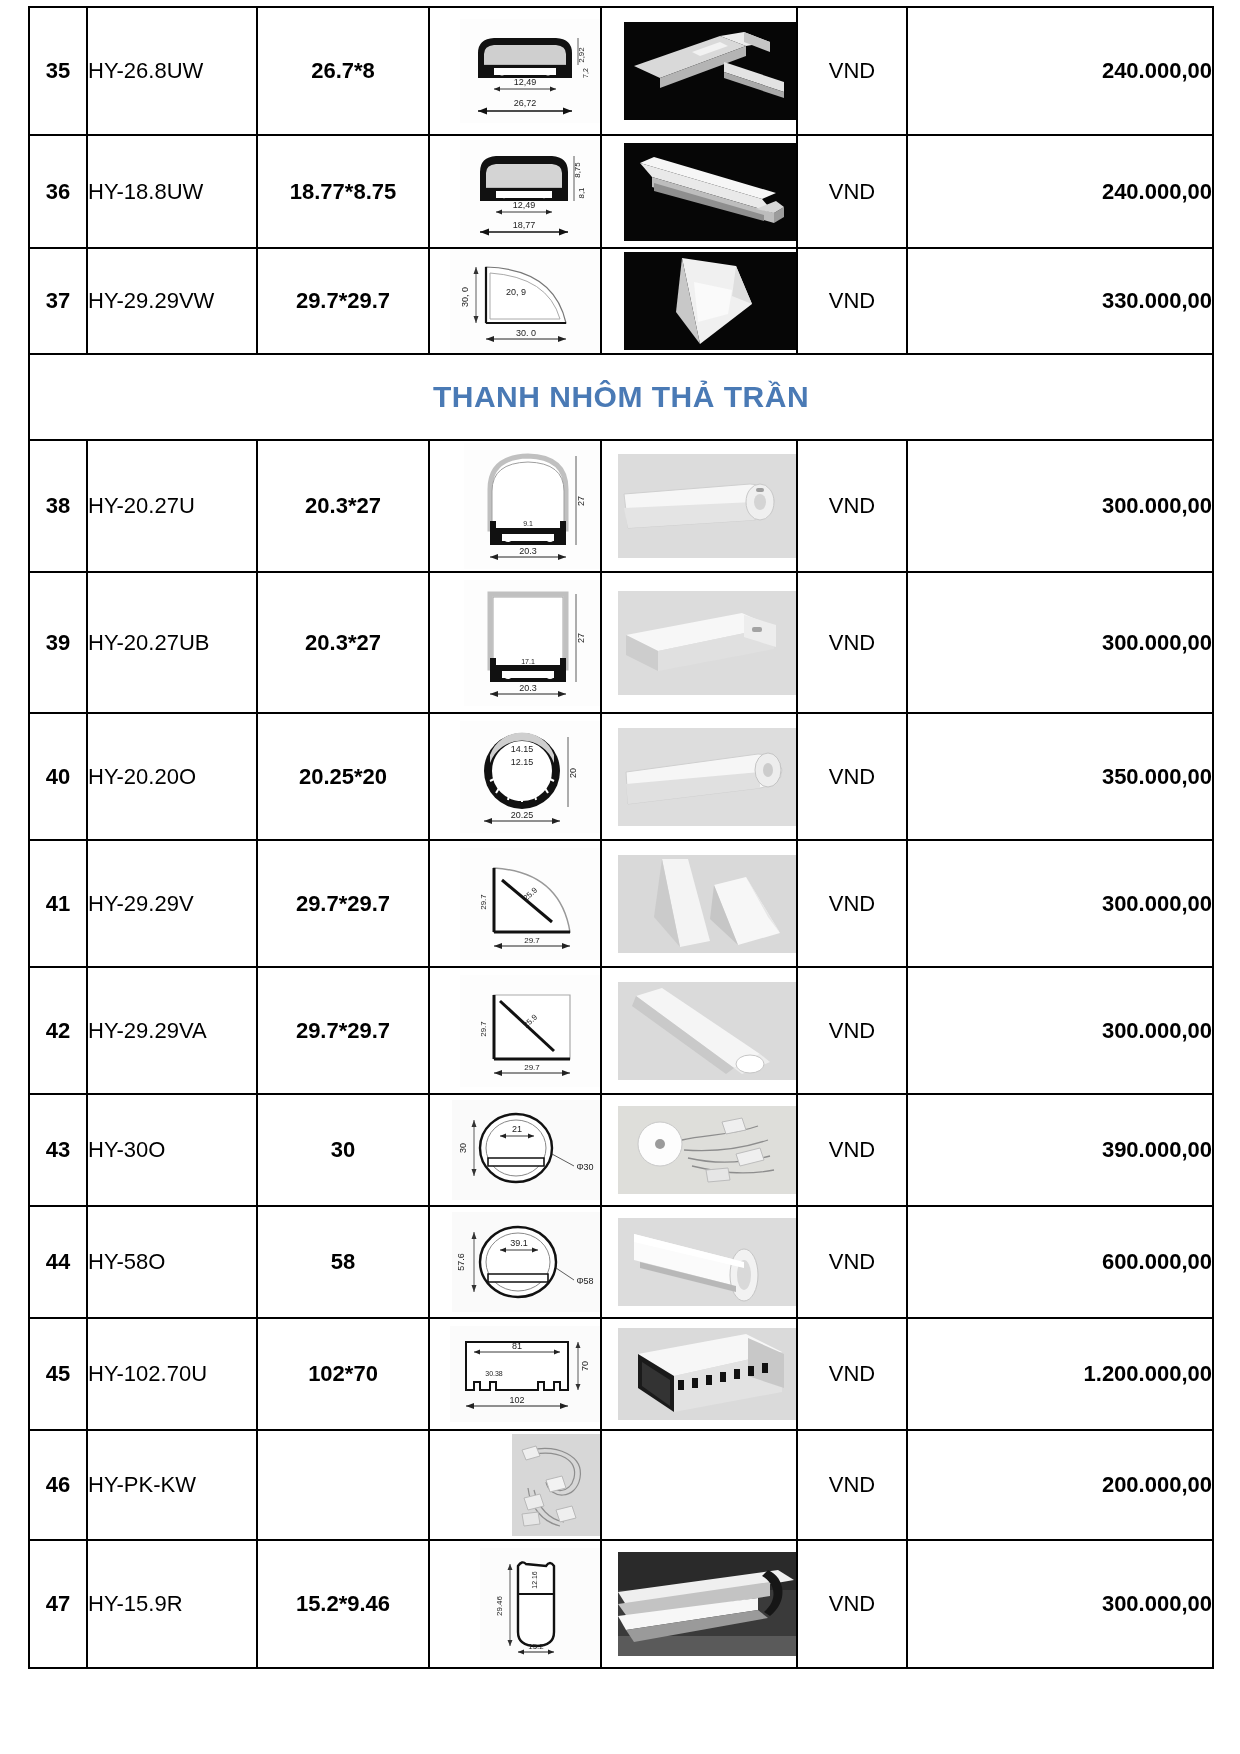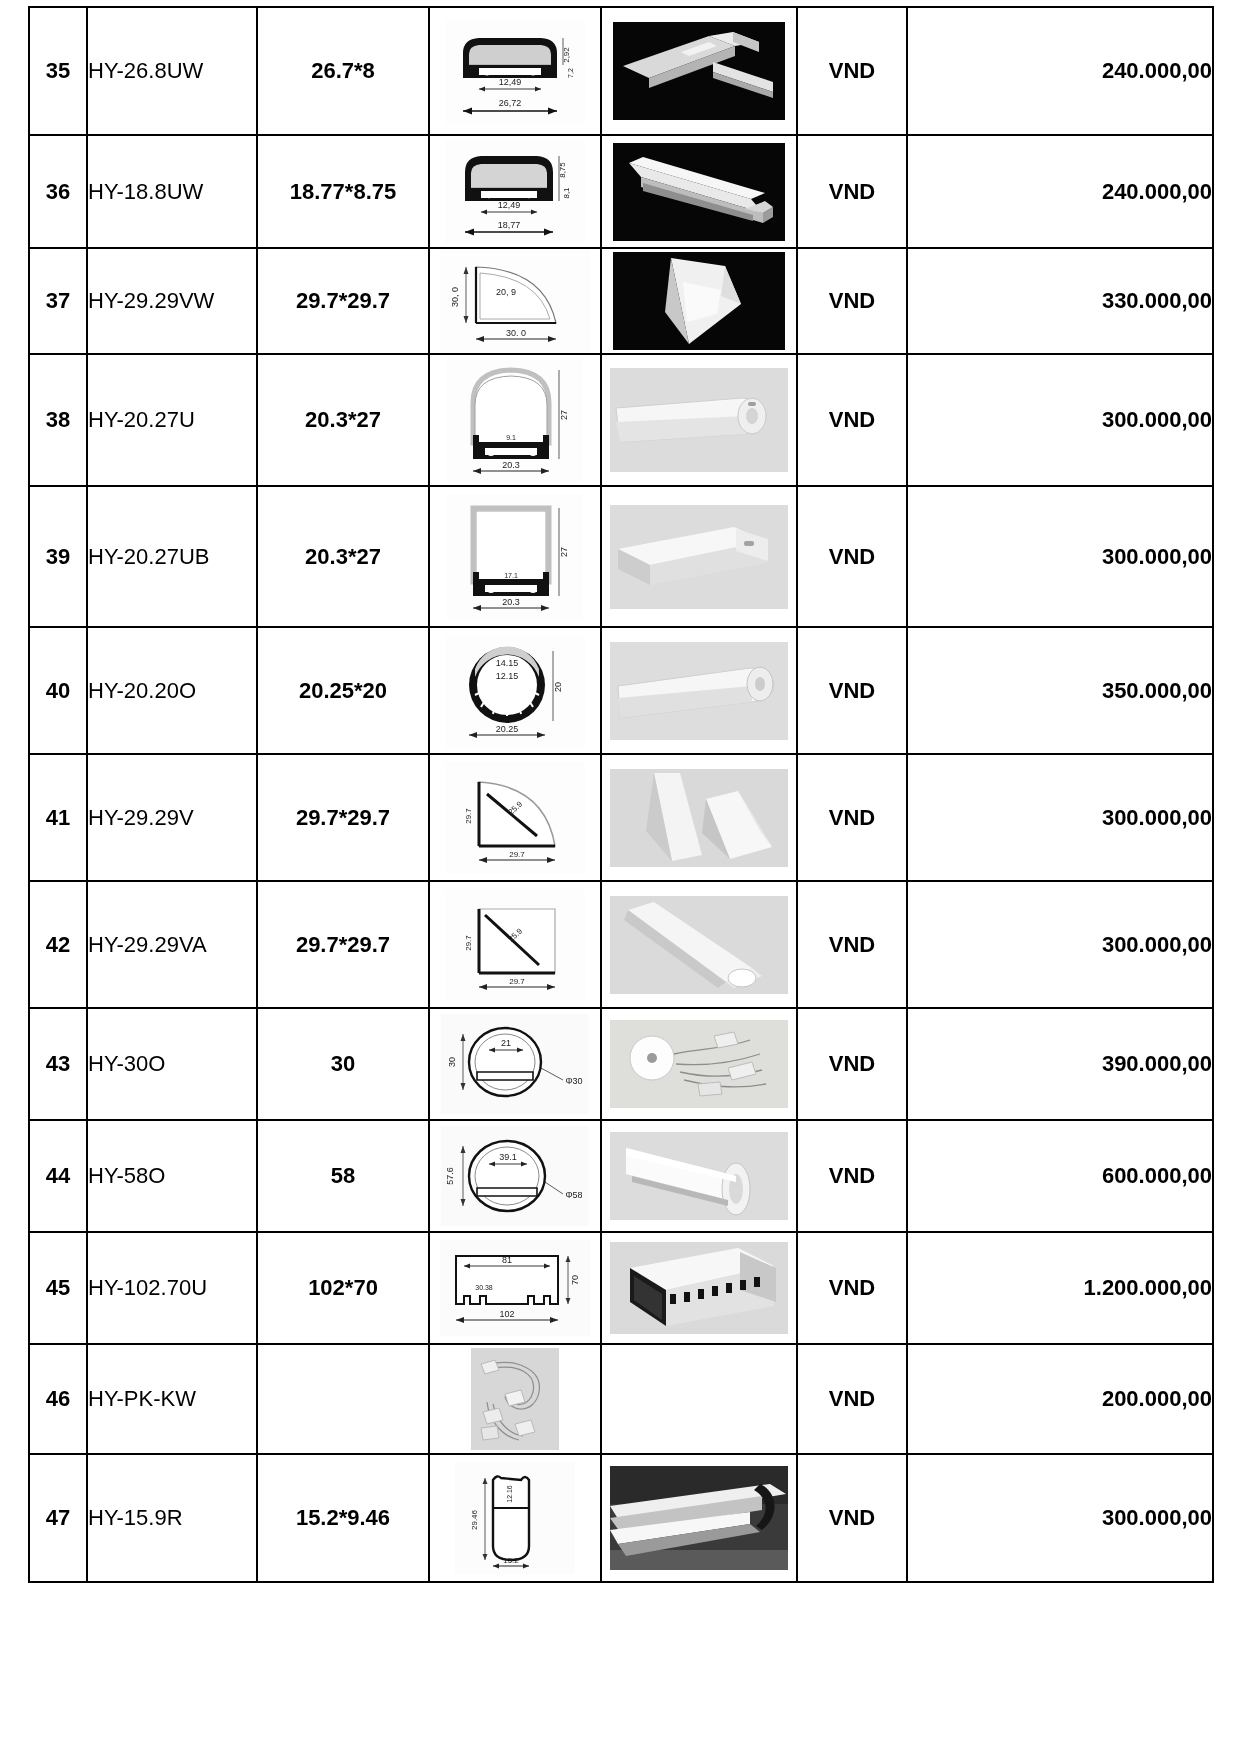--- a/index.html
+++ b/index.html
@@ -56,31 +56,31 @@
     font-size: 22px;
     padding-left: 8px;
   }
   td.dim {
     text-align: center;
     font-weight: bold;
     font-size: 22px;
   }
   td.cur {
     text-align: center;
-    font-weight: bold;
+    font-weight: normal;
     font-size: 22px;
   }
   td.price {
     text-align: right;
     font-weight: bold;
     font-size: 22px;
     padding-right: 14px;
   }
   td.draw, td.photo {
-    text-align: center;
+    text-align: right;
   }
 
   
   tr.section td {
     border: 2px solid #000000;
     height: 84px;
     text-align: center;
   }
   .section-title {
     font-size: 30px;
@@ -253,20 +253,25 @@
               <polygon points="58,6 76,92 52,60" fill="#c8c8c8"></polygon>
               <polygon points="112,14 128,52 108,44" fill="#dedede"></polygon>
               <polygon points="70,30 108,38 104,62 74,70" fill="#fafafa"></polygon>
             </svg>
           </span>
         </td>
         <td class="cur">VND</td>
         <td class="price">330.000,00</td>
       </tr>
 
+      <tr class="section">
+        <td colspan="7">
+          <span class="section-title">THANH NHÔM THẢ TRẦN</span>
+        </td>
+      </tr>
 
       <tr style="height:132px;">
         <td class="no">38</td>
         <td class="code">HY-20.27U</td>
         <td class="dim">20.3*27</td>
         <td class="draw">
           <span class="draw-box">
             <svg width="136" height="126" viewBox="0 0 136 126">
               <rect width="136" height="126" fill="#fdfdfd"></rect>
               <path d="M26 86 L26 46 Q26 14 64 13 Q102 14 102 46 L102 86 Z" fill="#fff" stroke="#c0c0c0" stroke-width="5"></path>

